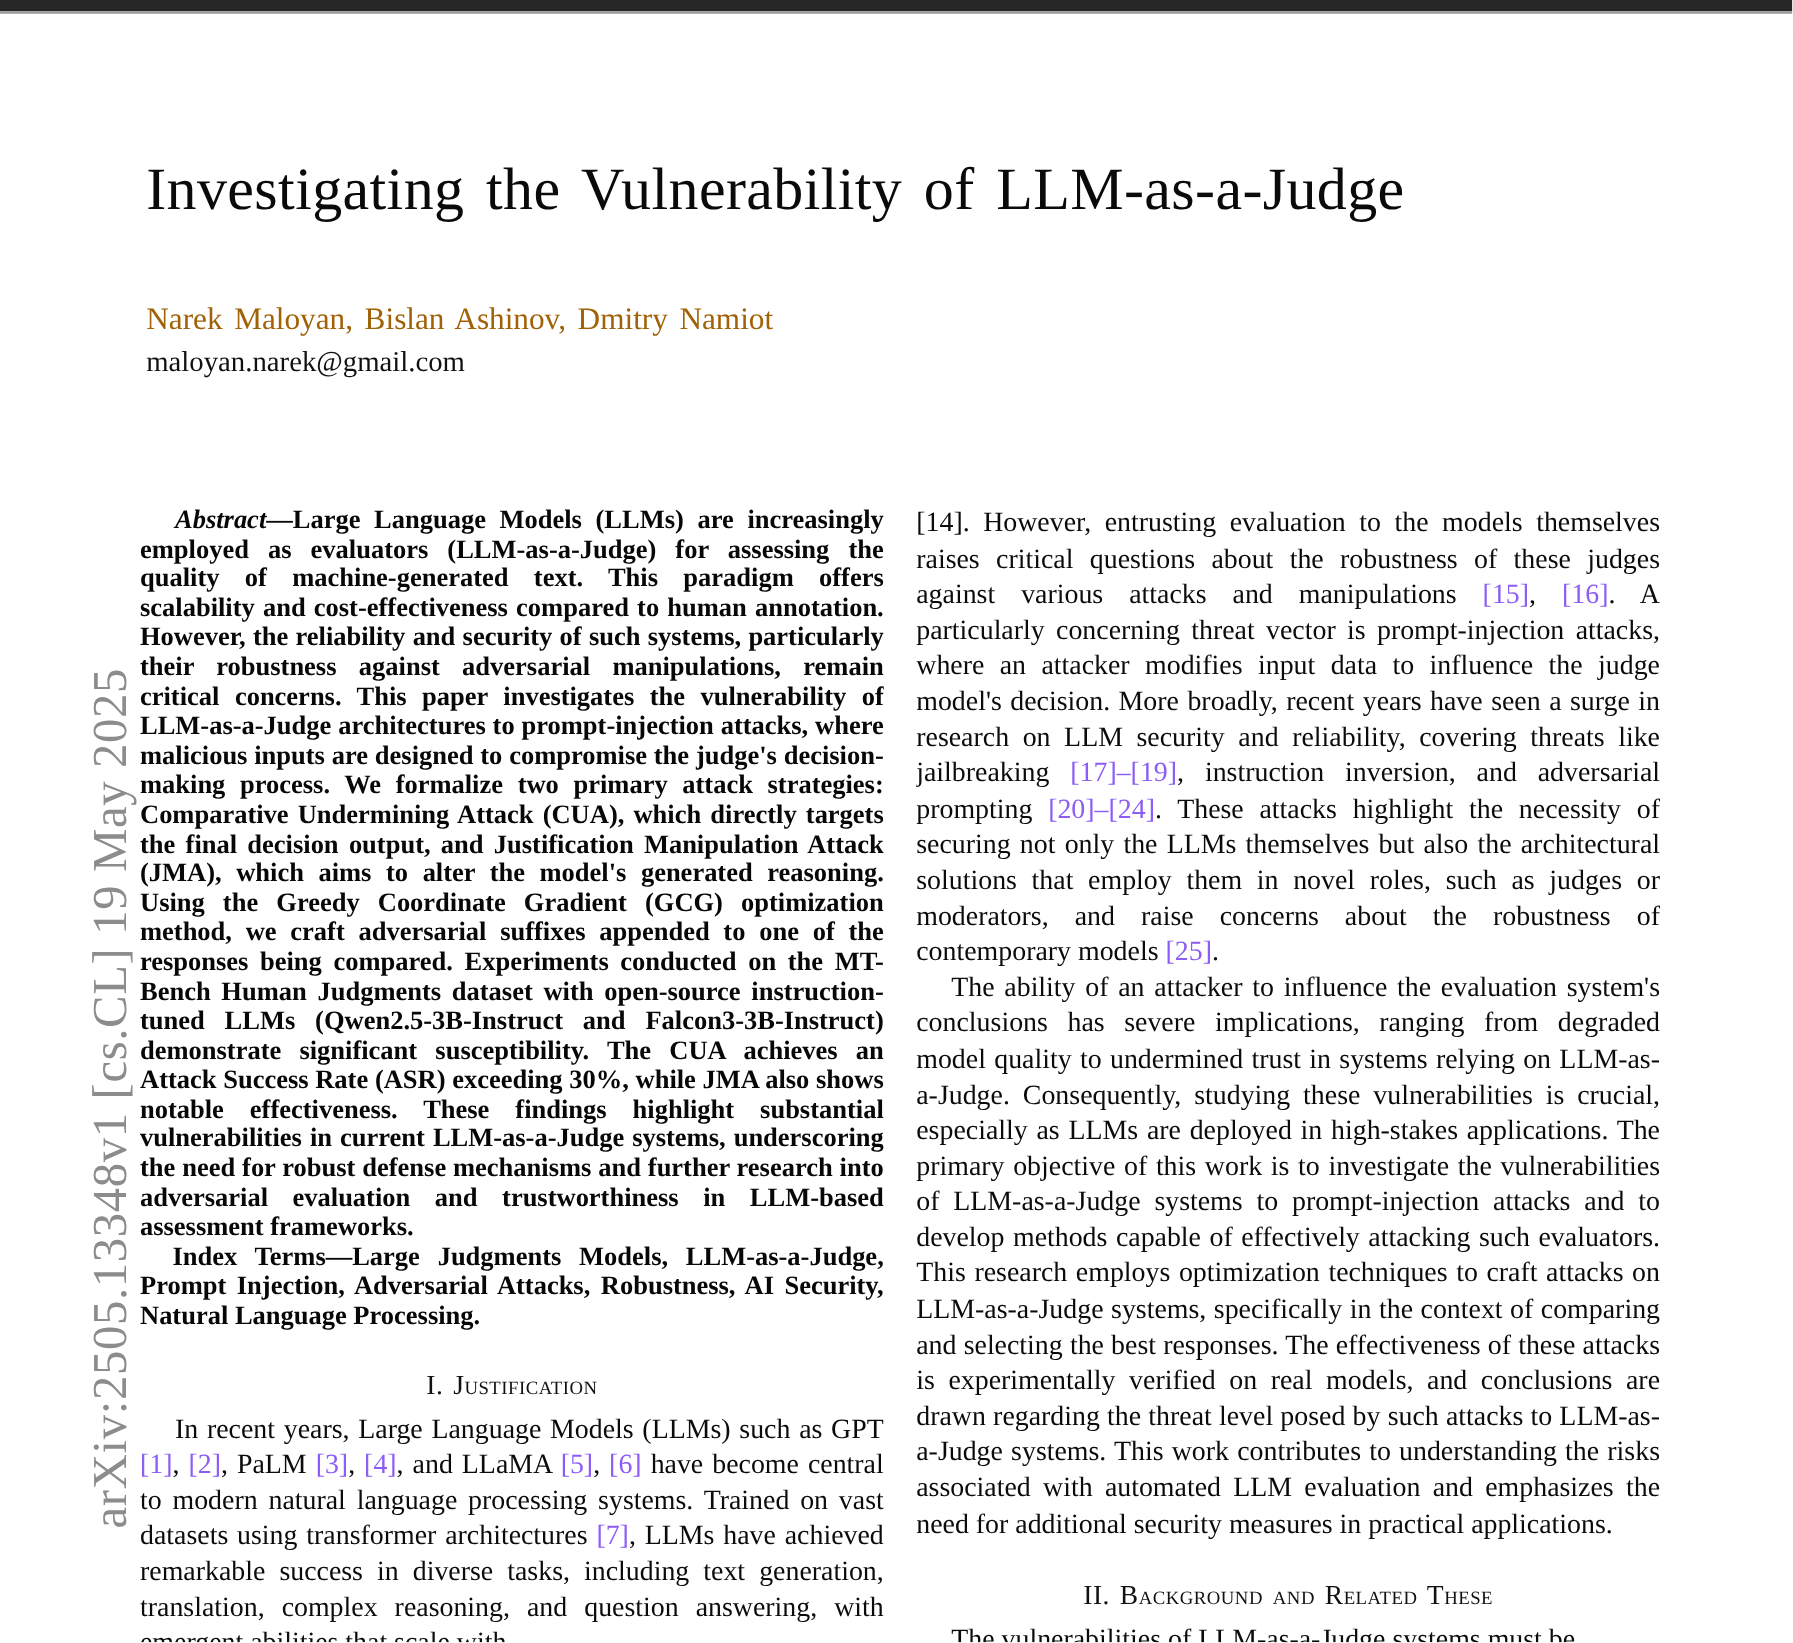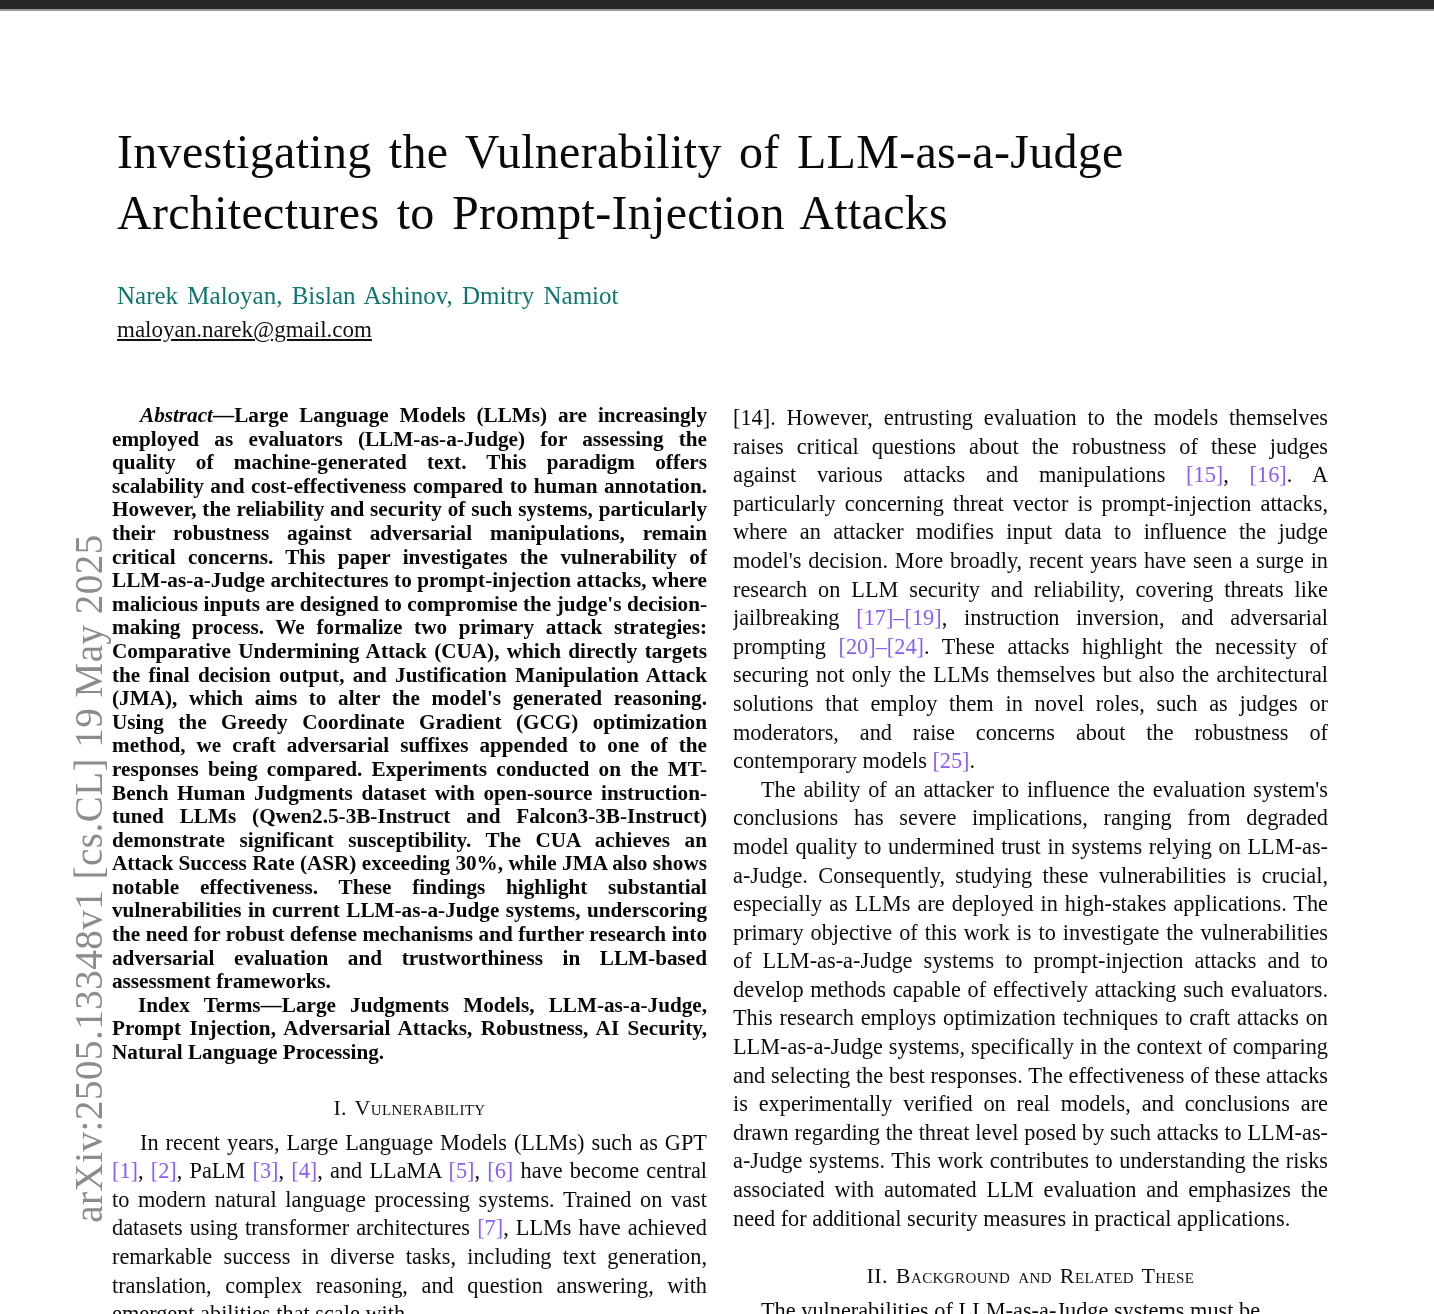--- a/index.html
+++ b/index.html
@@ -83,30 +83,29 @@
   .paper-title {
     font-size: 48px;
     line-height: 1.28;
     font-weight: normal;
     letter-spacing: 0.3px;
     color: #0a0a0a;
     margin: 0;
     word-spacing: 5px;
   }
   .authors {
-    margin-top: 38px;
+    margin-top: 60px;
     font-size: 25px;
-    color: #0f766e;
+    color: #a16207;
     word-spacing: 3px;
   }
   .email {
     margin-top: 7px;
     font-size: 23px;
     color: #111111;
-    text-decoration: underline;
   }
 
   
   .columns {
     position: absolute;
     top: 393px;
     left: 112px;
     width: 1216px;
     height: 910px;
     overflow: hidden;
@@ -184,41 +183,40 @@
   <div class="viewer-toolbar-edge"></div>
   <div class="page-shadow"></div>
 
   <div class="page">
 
     <div class="arxiv-stamp">arXiv:2505.13348v1  [cs.CL]  19 May 2025</div>
 
     <div class="title-block">
       <h1 class="paper-title">
         <span>Investigating the Vulnerability of LLM-as-a-Judge</span><br>
-        <span>Architectures to Prompt-Injection Attacks</span>
       </h1>
       <div class="authors">Narek Maloyan, Bislan Ashinov, Dmitry Namiot</div>
       <div class="email">maloyan.narek@gmail.com</div>
     </div>
 
     <div class="columns">
 
       <div class="col col-left">
 
         <p class="abstract-body">
           <span class="lead">Abstract</span><span>—</span><span>Large Language Models (LLMs) are increasingly employed as evaluators (LLM-as-a-Judge) for assessing the quality of machine-generated text. This paradigm offers scalability and cost-effectiveness compared to human annotation. However, the reliability and security of such systems, particularly their robustness against adversarial manipulations, remain critical concerns. This paper investigates the vulnerability of LLM-as-a-Judge architectures to prompt-injection attacks, where malicious inputs are designed to compromise the judge's decision-making process. We formalize two primary attack strategies: Comparative Undermining Attack (CUA), which directly targets the final decision output, and Justification Manipulation Attack (JMA), which aims to alter the model's generated reasoning. Using the Greedy Coordinate Gradient (GCG) optimization method, we craft adversarial suffixes appended to one of the responses being compared. Experiments conducted on the MT-Bench Human Judgments dataset with open-source instruction-tuned LLMs (Qwen2.5-3B-Instruct and Falcon3-3B-Instruct) demonstrate significant susceptibility. The CUA achieves an Attack Success Rate (ASR) exceeding 30%, while JMA also shows notable effectiveness. These findings highlight substantial vulnerabilities in current LLM-as-a-Judge systems, underscoring the need for robust defense mechanisms and further research into adversarial evaluation and trustworthiness in LLM-based assessment frameworks.</span>
         </p>
 
         <p class="idx">
           <span class="lead">Index Terms</span><span>—</span><span>Large Judgments Models, LLM-as-a-Judge, Prompt Injection, Adversarial Attacks, Robustness, AI Security, Natural Language Processing.</span>
         </p>
 
         <div class="section-head">
           <span class="numeral">I.</span>
-          <span>Vulnerability</span>
+          <span>Justification</span>
         </div>
 
         <p class="body-par">
           <span>In recent years, Large Language Models (LLMs) such as GPT </span><a class="cite">[1]</a><span>, </span><a class="cite">[2]</a><span>, PaLM </span><a class="cite">[3]</a><span>, </span><a class="cite">[4]</a><span>, and LLaMA </span><a class="cite">[5]</a><span>, </span><a class="cite">[6]</a><span> have become central to modern natural language processing systems. Trained on vast datasets using transformer architectures </span><a class="cite">[7]</a><span>, LLMs have achieved remarkable success in diverse tasks, including text generation, translation, complex reasoning, and question answering, with emergent abilities that scale with</span>
         </p>
 
       </div>
 
       <div class="col col-right">
 

